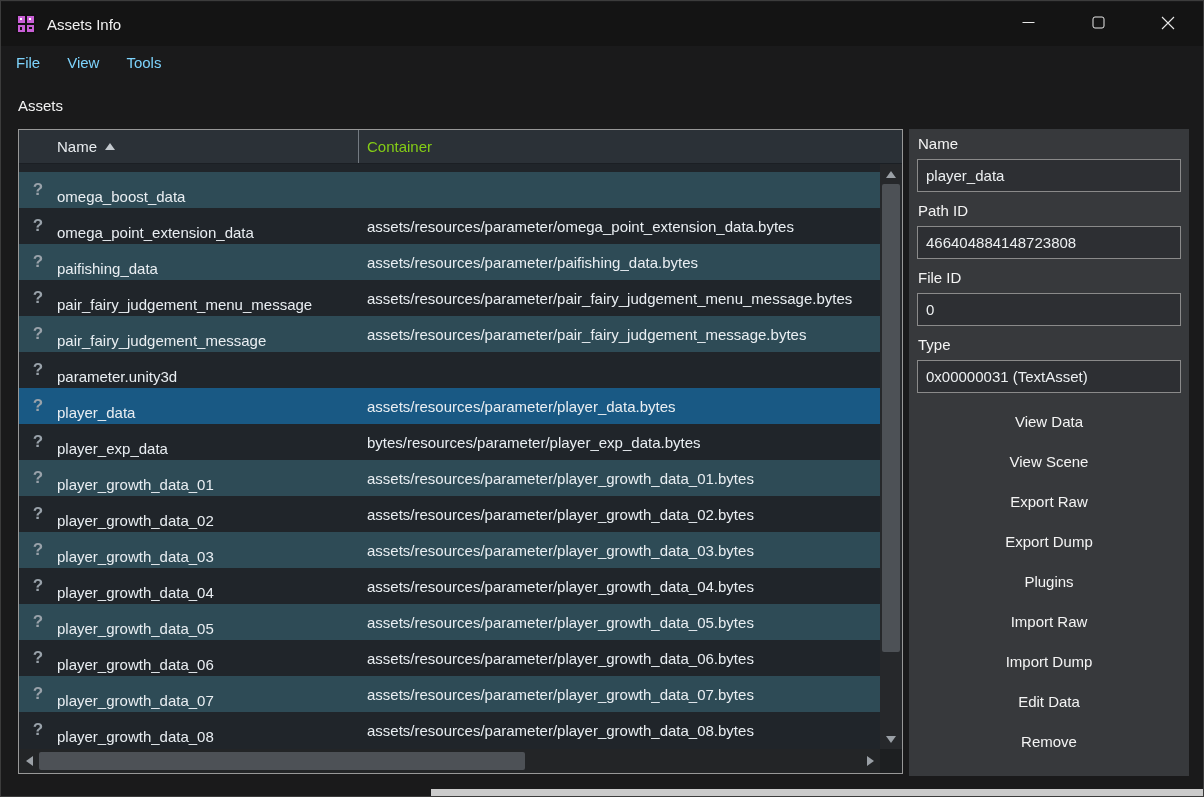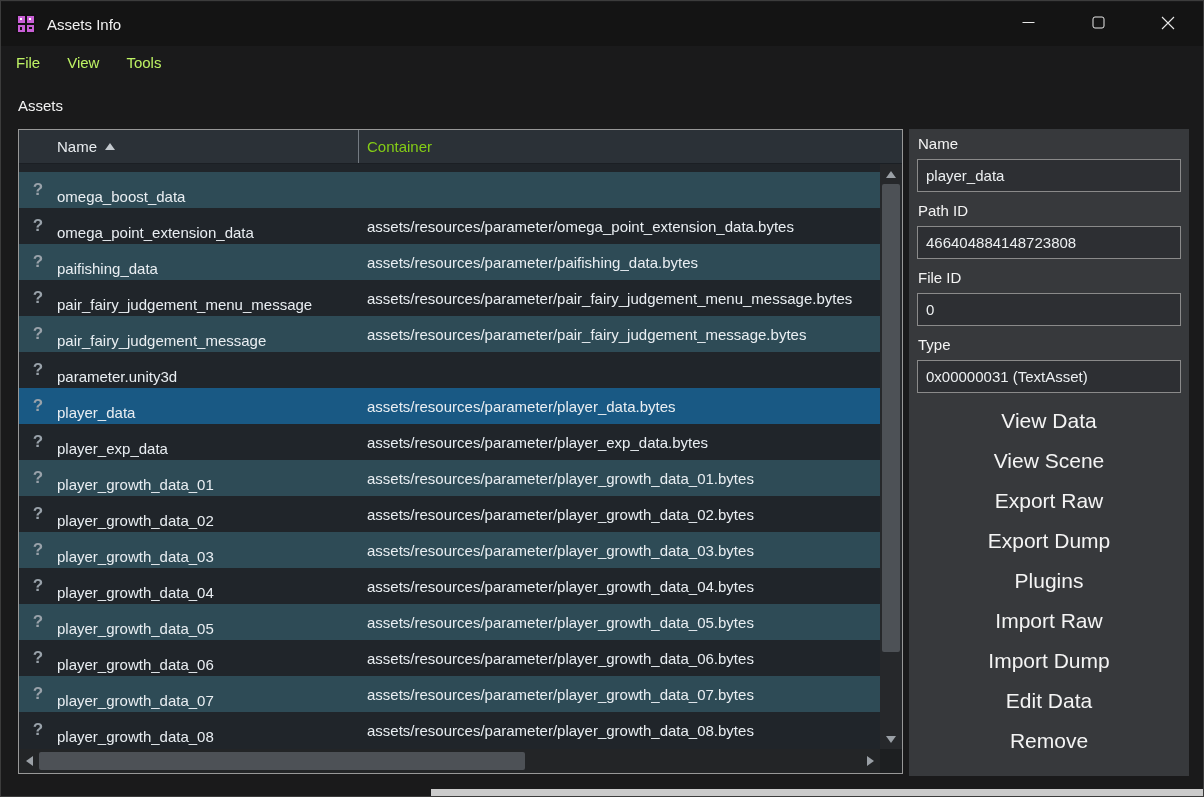--- a/index.html
+++ b/index.html
@@ -25,21 +25,21 @@
   .caption-btn {
     width: 70px; height: 44px; display: flex; align-items: center; justify-content: center;
     background: transparent; border: none; cursor: default;
   }
 
   
   .menubar {
     position: absolute; top: 44px; left: 0; right: 0; height: 34px;
     display: flex; align-items: center; font-size: 15px;
   }
-  .menu-item { padding: 5px 12px; margin-left: 3px; color: #bef264; }
+  .menu-item { padding: 5px 12px; margin-left: 3px; color: #7dd3fc; }
   .menu-item:first-child { margin-left: 3px; }
 
   .section-label { position: absolute; left: 17px; top: 96px; font-size: 15px; color: #f2f2f2; }
 
   
   .asset-table {
     position: absolute; left: 17px; top: 128px; width: 885px; height: 645px;
     border: 1px solid #989898; background: var(--stripe-dark, #20252a);
     overflow: hidden;
   }
@@ -110,21 +110,21 @@
   .field-input {
     width: 100%; height: 33px;
     background: #2d2f33; border: 1px solid #8a8a8a;
     color: #eceff1; font-size: 15px; font-family: "Liberation Sans", sans-serif;
     padding: 0 8px; outline: none;
   }
   .actions { margin-top: 8px; }
   .action-btn {
     display: block; width: 100%; height: 40px;
     background: var(--panel-bg, #37393c); border: none;
-    color: #f4f4f4; font-size: 21px; font-family: "Liberation Sans", sans-serif;
+    color: #f4f4f4; font-size: 15px; font-family: "Liberation Sans", sans-serif;
     cursor: default;
   }
 
   .bottom-strip { position: absolute; left: 430px; right: 0; bottom: 0; height: 7px; background: #cbcbcb; }
 </style>
 </head>
 <body>
 
 <div class="titlebar">
   <span class="app-icon">
@@ -231,21 +231,21 @@
     <span class="cell-container"></span>
   </div>
       <div class="row teal selected">
     <span class="cell-icon">?</span>
     <span class="cell-name">player_data</span>
     <span class="cell-container">assets/resources/parameter/player_data.bytes</span>
   </div>
       <div class="row dark">
     <span class="cell-icon">?</span>
     <span class="cell-name">player_exp_data</span>
-    <span class="cell-container">assets/resources/parameter/player_exp_data.bytes</span>
+    <span class="cell-container">bytes/resources/parameter/player_exp_data.bytes</span>
   </div>
       <div class="row teal">
     <span class="cell-icon">?</span>
     <span class="cell-name">player_growth_data_01</span>
     <span class="cell-container">assets/resources/parameter/player_growth_data_01.bytes</span>
   </div>
       <div class="row dark">
     <span class="cell-icon">?</span>
     <span class="cell-name">player_growth_data_02</span>
     <span class="cell-container">assets/resources/parameter/player_growth_data_02.bytes</span>

